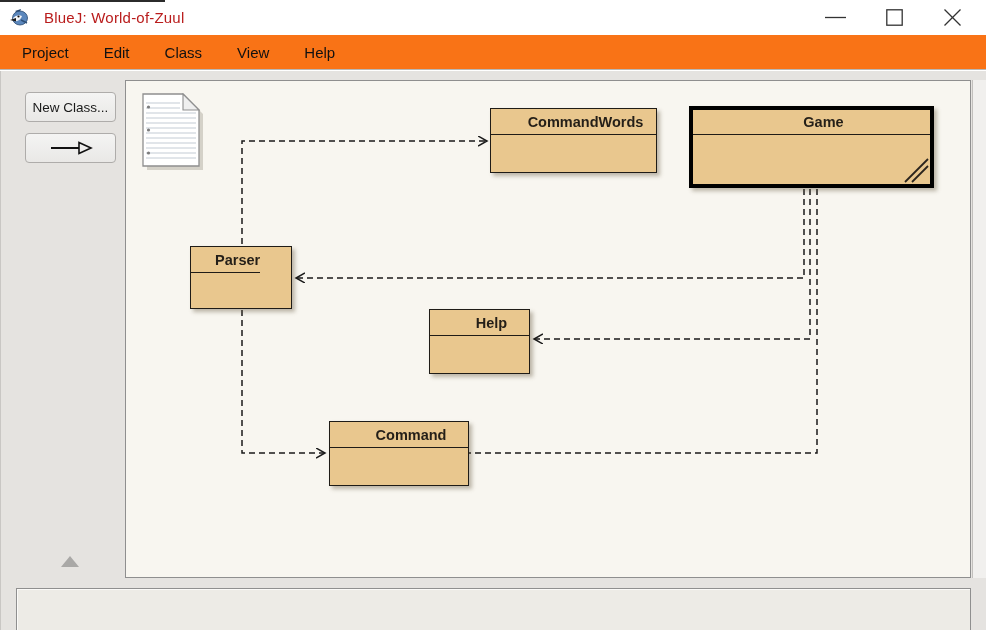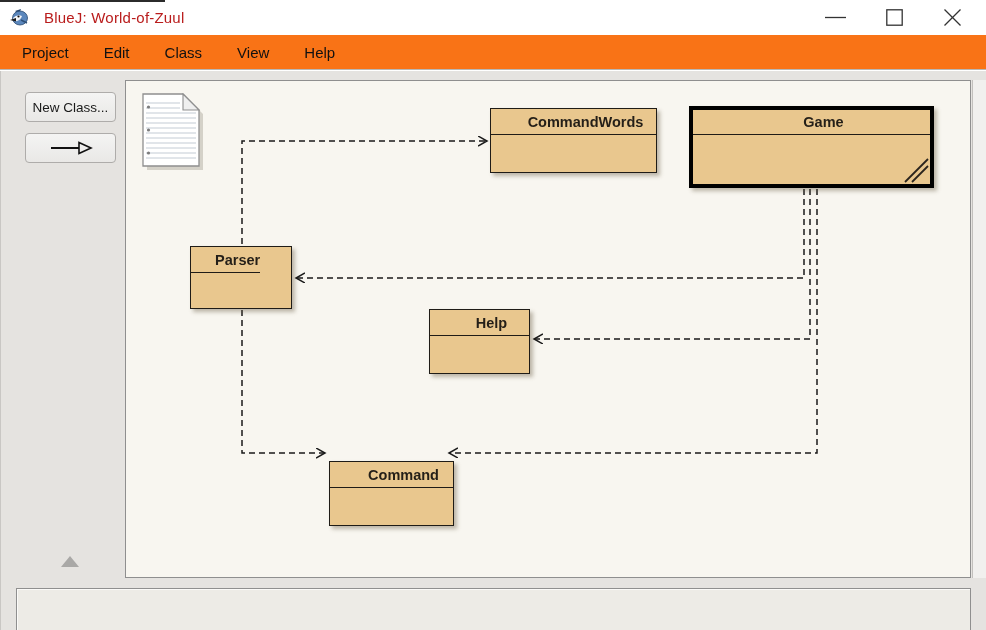--- a/index.html
+++ b/index.html
@@ -158,21 +158,21 @@
       <div class="uml-class" style="left:64px;top:165px;width:102px;height:63px;display:flex;flex-direction:row;">
         <div class="uml-title">Parser</div>
         <div class="uml-body"></div>
       </div>
 
       <div class="uml-class" style="left:303px;top:228px;width:101px;height:65px;display:flex;flex-direction:column;">
         <div class="uml-title">Help</div>
         <div class="uml-body"></div>
       </div>
 
-      <div class="uml-class" style="left:203px;top:340px;width:125px;height:65px;display:flex;flex-direction:column;margin-top:40px;">
+      <div class="uml-class" style="left:203px;top:340px;width:140px;height:65px;display:flex;flex-direction:column;">
         <div class="uml-title">Command</div>
         <div class="uml-body"></div>
       </div>
 
     </div>
 
     <div class="right-strip" style="left:971px;"></div>
 
     <div class="footer"></div>
 

